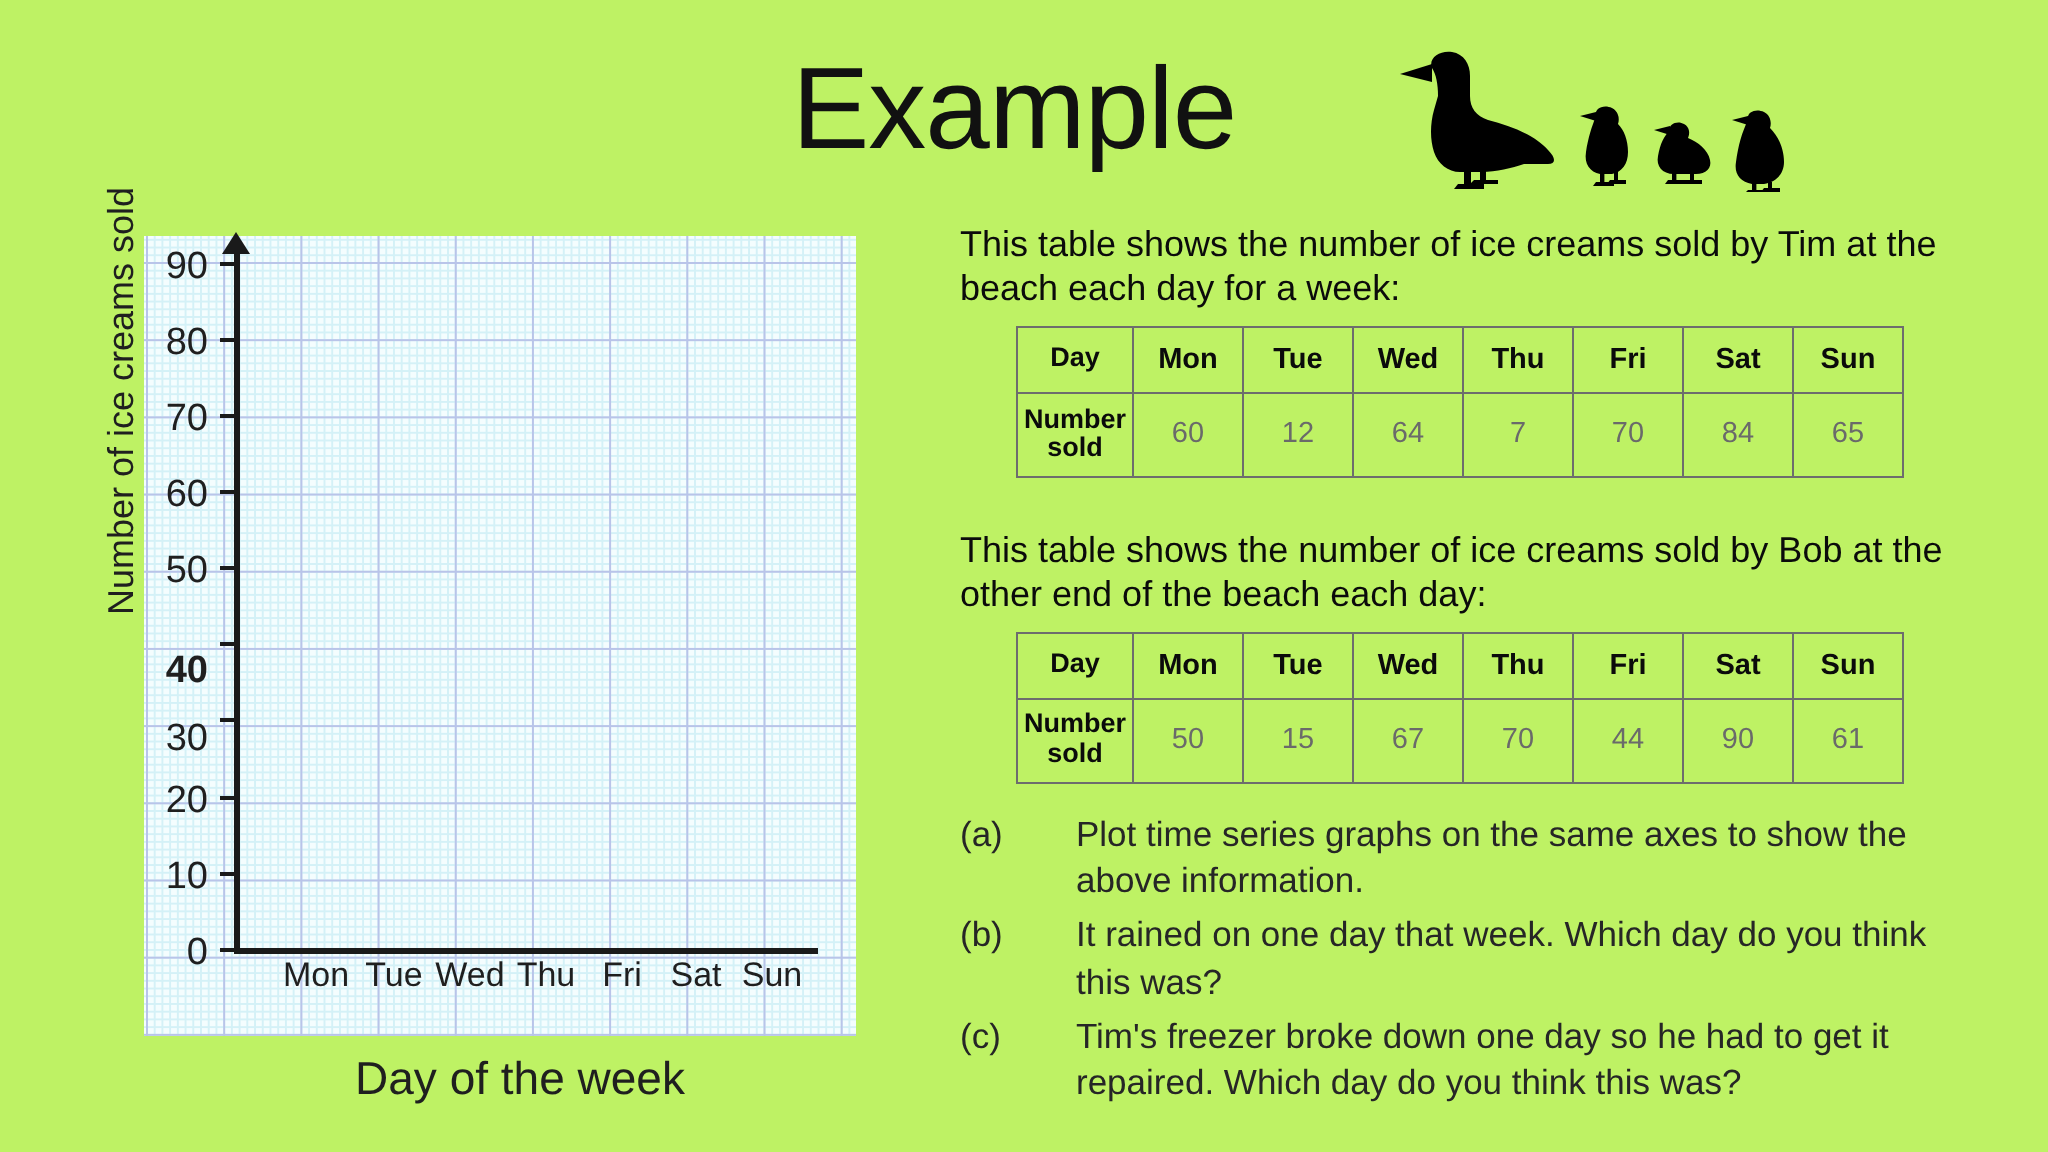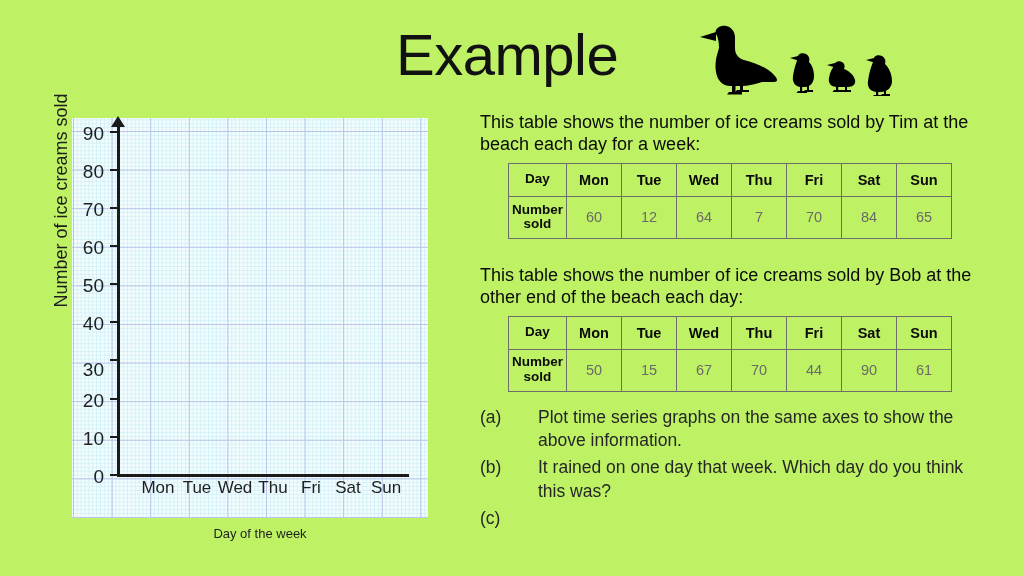--- a/index.html
+++ b/index.html
@@ -106,21 +106,21 @@
     text-align: center;
     font-size: 18px;
     color: #1f1f1f;
     white-space: nowrap;
   }
   #x-axis-title {
     position: absolute;
     left: 120px; top: 526px;
     width: 280px;
     text-align: center;
-    font-size: 13px;
+    font-size: 23px;
     color: #1f1f1f;
   }
 
   
   #right-col {
     position: absolute;
     left: 480px; top: 112px;
     width: 500px;
   }
   .block-heading {
@@ -260,21 +260,21 @@
   <div class="y-tick" style="top:283px;"></div>
   <div class="y-tick" style="top:245px;"></div>
   <div class="y-tick" style="top:207px;"></div>
   <div class="y-tick" style="top:169px;"></div>
   <div class="y-tick" style="top:131px;"></div>
 
   <div class="y-tick-label" style="left:64px; top:467px;">0</div>
   <div class="y-tick-label" style="left:64px; top:429px;">10</div>
   <div class="y-tick-label" style="left:64px; top:391px;">20</div>
   <div class="y-tick-label" style="left:64px; top:360px;">30</div>
-  <div class="y-tick-label" style="left:64px; top:314px;">40</div>
+  <div class="y-tick-label" style="left:64px; top:326px;font-weight:bold;">40</div>
   <div class="y-tick-label" style="left:64px; top:276px;">50</div>
   <div class="y-tick-label" style="left:64px; top:238px;">60</div>
   <div class="y-tick-label" style="left:64px; top:200px;">70</div>
   <div class="y-tick-label" style="left:64px; top:162px;">80</div>
   <div class="y-tick-label" style="left:64px; top:124px;">90</div>
 
   <div class="x-tick-label" style="left:132px; top:479px;">Mon</div>
   <div class="x-tick-label" style="left:171px; top:479px;">Tue</div>
   <div class="x-tick-label" style="left:209px; top:479px;">Wed</div>
   <div class="x-tick-label" style="left:247px; top:479px;">Thu</div>
@@ -347,17 +347,18 @@
       <div class="question-row">
         <div class="q-marker">(a)</div>
         <div class="q-text">Plot time series graphs on the same axes to show the above information.</div>
       </div>
       <div class="question-row">
         <div class="q-marker">(b)</div>
         <div class="q-text">It rained on one day that week. Which day do you think this was?</div>
       </div>
       <div class="question-row">
         <div class="q-marker">(c)</div>
+        <div class="q-text">Tim's freezer broke down one day so he had to get it repaired. Which day do you think this was?</div>
       </div>
     </div>
 
   </div>
 </div>
 
 </body></html>

